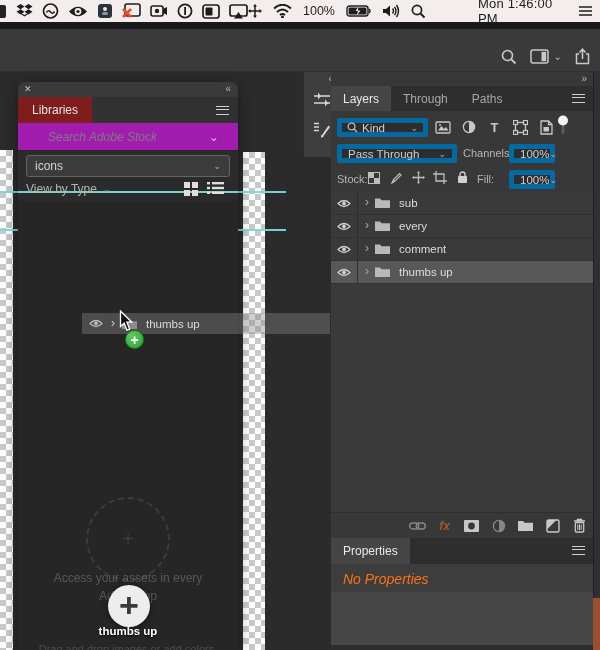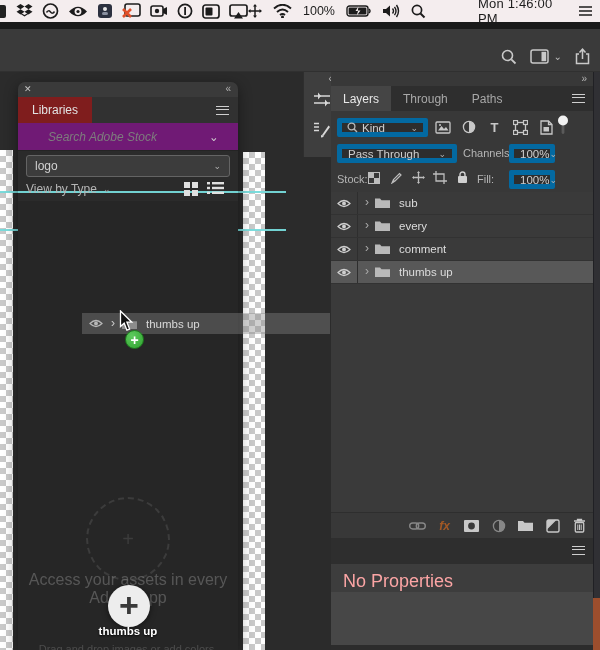--- a/index.html
+++ b/index.html
@@ -77,54 +77,54 @@
   .lr-name { font-size:11.5px; color:#dcdcdc; }
 
   .layers-bottombar { position:absolute; left:0; top:440px; width:262px; height:26px; background:#383838;
                       border-top:1px solid #2e2e2e; display:flex; align-items:center; gap:10px; padding-left:78px; }
   .bb-ic { width:17px; height:16px; display:flex; align-items:center; justify-content:center; }
   .dim { opacity:.55; }
   .fx-glyph { font-style:italic; font-size:12px; color:#f97316; font-weight:bold; }
 
   .props-tabs { top:466px; height:26px; }
   .props-body { position:absolute; left:0; top:492px; width:262px; height:28px; background:#3d3d3d; }
-  .no-props { position:absolute; left:12px; top:7px; font-size:18px; color:#fca5a5; }
+  .no-props { position:absolute; left:12px; top:7px; font-size:14px; color:#f97316;font-style:italic; }
   .props-area { position:absolute; left:0; top:520px; width:262px; height:53px; background:#474747; }
   .props-bottom { position:absolute; left:0; top:573px; width:262px; height:5px; background:#2c2c2c; }
 
   .right-sliver { position:absolute; left:593px; top:0; width:7px; height:578px; background:#303034; border-left:1px solid #202024; }
   .sliver-orange { position:absolute; left:593px; top:526px; width:7px; height:52px; background:#9c4e2d; }
 
   
   .lib-panel { position:absolute; left:18px; top:10px; width:220px; height:568px;
                border-radius:7px 7px 0 0; box-shadow:0 4px 14px rgba(0,0,0,.45); overflow:hidden; }
   .lib-header { position:absolute; left:0; top:0; width:220px; height:15px; background:#3a3a3a; }
   .lib-close { position:absolute; left:6px; top:2px; font-size:9px; color:#c5c5c5; }
   .lib-collapse { position:absolute; right:7px; top:1px; font-size:10px; color:#b0b0b0; }
   .lib-tabrow { position:absolute; left:0; top:15px; width:220px; height:26px; background:#313131; }
   .lib-tab { position:absolute; left:0; top:0; height:26px; padding:0 14px; display:flex; align-items:center;
              background:#7f1d1d; color:#e2e2e2; font-size:12px; }
   .lib-menu { position:absolute; right:9px; top:9px; }
-  .lib-search { position:absolute; left:0; top:41px; width:220px; height:28px; background:#701a75;
+  .lib-search { position:absolute; left:0; top:41px; width:220px; height:28px; background:#a21caf;
                 border-bottom:1px solid #242424; display:flex; align-items:center; padding:0 24px; gap:6px; }
   .lib-search input { flex:1; background:transparent; border:none; outline:none; color:#cfcfcf;
                       font-size:12px; font-family:"Liberation Sans", sans-serif; }
   .lib-search input::placeholder { color:#7d7d7d; font-style:italic; }
   .lib-dd { position:absolute; left:8px; top:73px; width:204px; height:22px; background:#3c3c3c;
             border:1px solid #646464; border-radius:3px; display:flex; align-items:center;
             padding:0 8px; color:#d2d2d2; font-size:12px; }
   .lib-viewrow { position:absolute; left:0; top:97px; width:220px; height:22px; }
   .viewby { position:absolute; left:8px; top:3px; font-size:12px; color:#b5b5b5; display:flex; gap:6px; align-items:center; }
   .view-icons { position:absolute; right:14px; top:2px; display:flex; gap:8px; }
   .lib-content { position:absolute; left:0; top:119px; width:220px; height:449px; background:#262626; }
 
   .dash-circle { position:absolute; left:68px; top:296px; width:84px; height:84px; border:2px dashed #3c3c3c;
                  border-radius:50%; display:flex; align-items:center; justify-content:center;
                  color:#3c3c3c; font-size:20px; }
-  .empty-head { position:absolute; left:0; width:220px; text-align:center; font-size:16px;
+  .empty-head { position:absolute; left:0; width:220px; text-align:center; font-size:12px;
                 color:rgba(165,165,165,.38); }
   .empty-body { position:absolute; left:0; top:440px; width:220px; text-align:center; font-size:11px;
                 line-height:16px; color:rgba(155,155,155,.32); }
 
   .drag-thumb { position:absolute; left:90px; top:384px; width:42px; height:42px; border-radius:50%;
                 background:#ededed; display:flex; align-items:center; justify-content:center;
                 box-shadow:0 1px 6px rgba(0,0,0,.5); }
   .drag-thumb span { font-size:34px; font-weight:bold; color:#3a3a3a; line-height:0; margin-top:-2px; }
   .drag-thumb-label { position:absolute; left:0; top:424px; width:220px; text-align:center; font-size:11.5px;
                       font-weight:bold; color:#ffffff; text-shadow:0 1px 2px rgba(0,0,0,.9); }
@@ -517,20 +517,21 @@
       <span class="bb-ic">
           <svg width="13" height="15" viewBox="0 0 13 15">
             <path d="M1 3 H12 M4.5 3 V1.5 H8.5 V3" fill="none" stroke="#c8c8c8" stroke-width="1.3"></path>
             <rect x="2.3" y="4.5" width="8.4" height="9.5" rx="1" fill="none" stroke="#c8c8c8" stroke-width="1.3"></rect>
             <path d="M4.8 6.5 V12 M6.5 6.5 V12 M8.2 6.5 V12" stroke="#c8c8c8" stroke-width="1"></path>
           </svg>
         </span>
     </div>
 
     <div class="tabbar props-tabs">
+      <div class="tab active">Properties</div>
       <div class="panel-menu" style="top:8px;">
           <div class="hamb"></div>
         </div>
     </div>
     <div class="props-body">
       <span class="no-props">No Properties</span>
     </div>
     <div class="props-area"></div>
     <div class="props-bottom"></div>
   </div>
@@ -551,21 +552,21 @@
     </div>
     <div class="lib-search">
       <svg width="12" height="12" viewBox="0 0 12 12">
           <circle cx="5" cy="5" r="3.8" fill="none" stroke="#a8a8a8" stroke-width="1.3"></circle>
           <path d="M7.8 7.8 L11 11" stroke="#a8a8a8" stroke-width="1.5"></path>
         </svg>
       <input type="text" placeholder="Search Adobe Stock" style="">
       <span class="dd chev" style="background:none;border:none;">⌄</span>
     </div>
     <div class="lib-dd">
-      <span style="flex:1;">logo</span>
+      <span style="flex:1;">icons</span>
       <span style="font-size:9px;color:#b0b0b0;">⌄</span>
     </div>
     <div class="lib-viewrow">
       <span class="viewby">
         <span>View by Type</span>
         <span style="font-size:9px;color:#9a9a9a;">⌄</span>
       </span>
       <span class="view-icons">
         <span>
             <svg width="16" height="16" viewBox="0 0 16 16">

